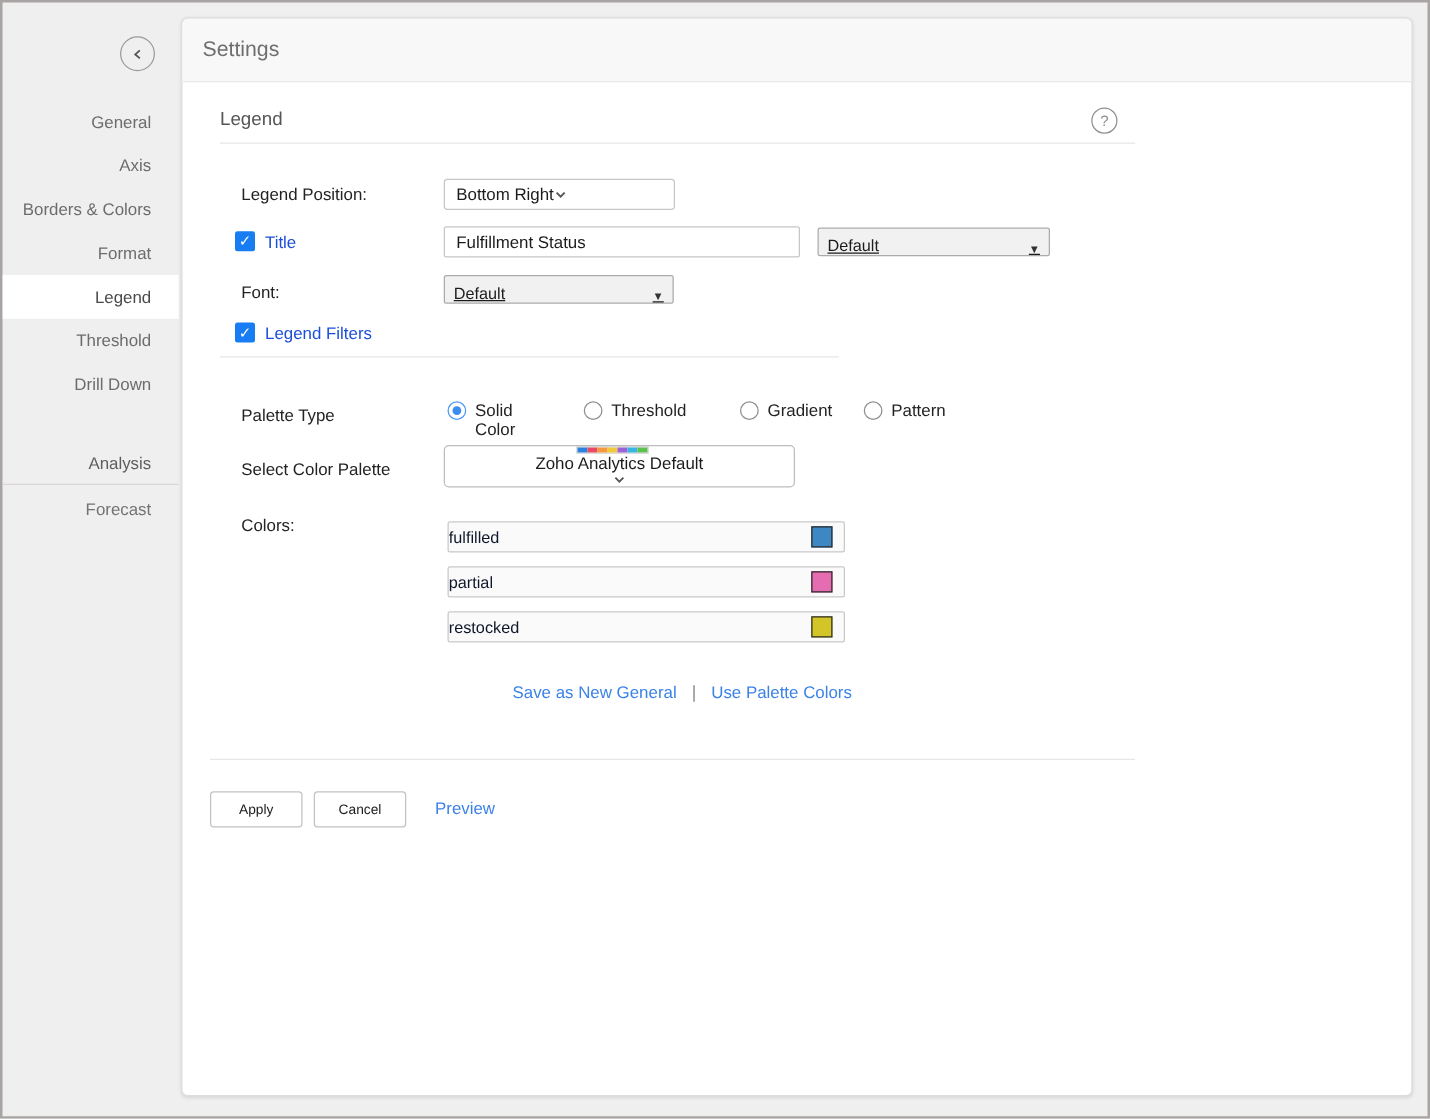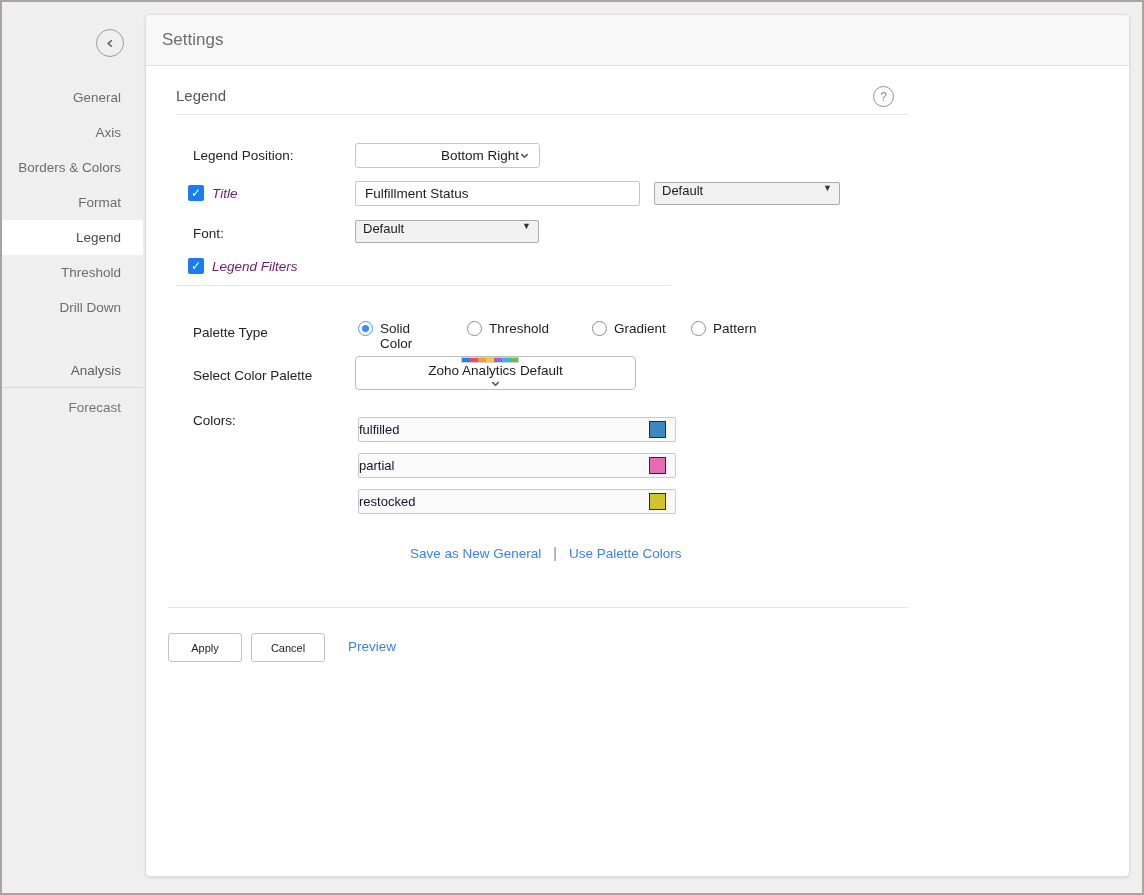--- a/index.html
+++ b/index.html
@@ -64,44 +64,44 @@
   .divider { position:absolute; height:0; border-top:1px solid #e6e6e6; }
   .div-1 { left:30px; top:99px; width:732px; }
   .div-2 { left:30px; top:270px; width:495px; }
   .div-3 { left:22px; top:592px; width:740px; }
 
   .flabel { position:absolute; font-size:13.5px; color:#232323; white-space:nowrap; }
 
   
   .select-modern {
     position:absolute; background:#fff; border:1px solid #c6c6c6; border-radius:3px;
-    display:flex; align-items:center; justify-content:flex-end;
+    display:flex; align-items:center; justify-content:flex-start;
     padding:0 9px; font-size:13.5px; color:#1c1c1c; cursor:pointer;
   }
   .select-classic {
     position:absolute; background:#f1f1f1; border:1px solid #ababab; border-radius:2px;
-    display:flex; align-items:flex-start; justify-content:space-between;
-    padding:0 7px; font-size:13px; color:#1c1c1c; cursor:pointer;
+    display:flex; align-items:flex-end; justify-content:space-between;
+    padding:0 7px; font-size:13px; color:#1c1c1c; cursor:pointer;text-decoration:underline;
   }
   .select-classic .tri { font-size:9px; color:#333; }
   .text-input {
     position:absolute; background:#fff; border:1px solid #c6c6c6; border-radius:2px;
     font-size:13.5px; color:#1c1c1c; padding:0 9px;
     font-family:"Liberation Sans", sans-serif; outline:none;
   }
   .chev { width:11px; height:11px; flex:0 0 auto; }
   .chev path { stroke:#555; stroke-width:1.6; fill:none; }
 
   
   .checkbox {
     position:absolute; width:16px; height:16px; background:#187cf2;
     border-radius:2px; color:#fff; font-size:12px; line-height:16px;
     text-align:center; cursor:pointer;
   }
-  .cb-label { position:absolute; font-size:13.5px; color:#701a75; cursor:default;font-style:italic; }
+  .cb-label { position:absolute; font-size:13.5px; color:#1d4ed8; cursor:default; }
 
   
   .radio-row { position:absolute; left:212px; top:306px; height:18px; }
   .radio { position:absolute; width:15px; height:15px; border-radius:50%; border:1px solid #8e8e8e; background:#fff; cursor:pointer; }
   .radio.checked { border:1px solid #4a97f5; }
   .radio.checked::after {
     content:""; position:absolute; left:3px; top:3px; width:7px; height:7px;
     border-radius:50%; background:#3c8df2;
   }
   .radio-label { position:absolute; font-size:13.5px; color:#232323; top:0; }

